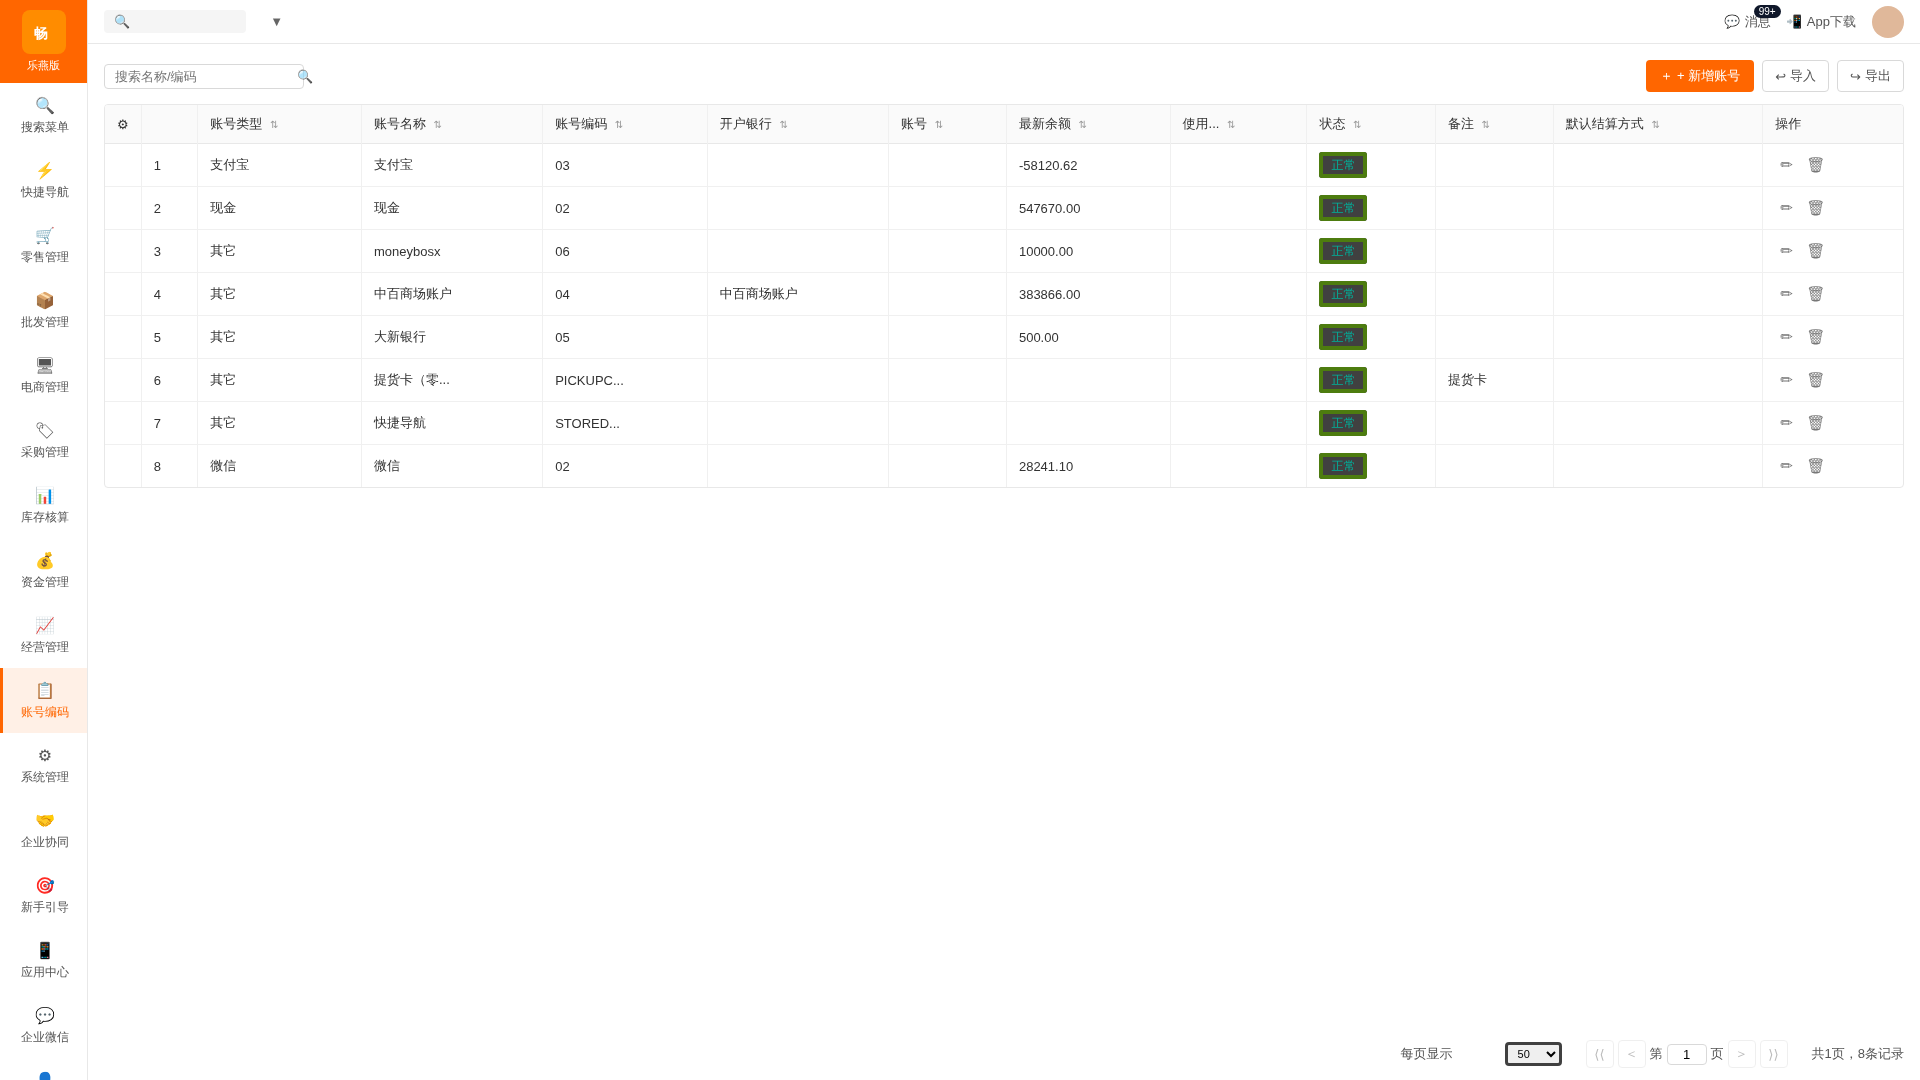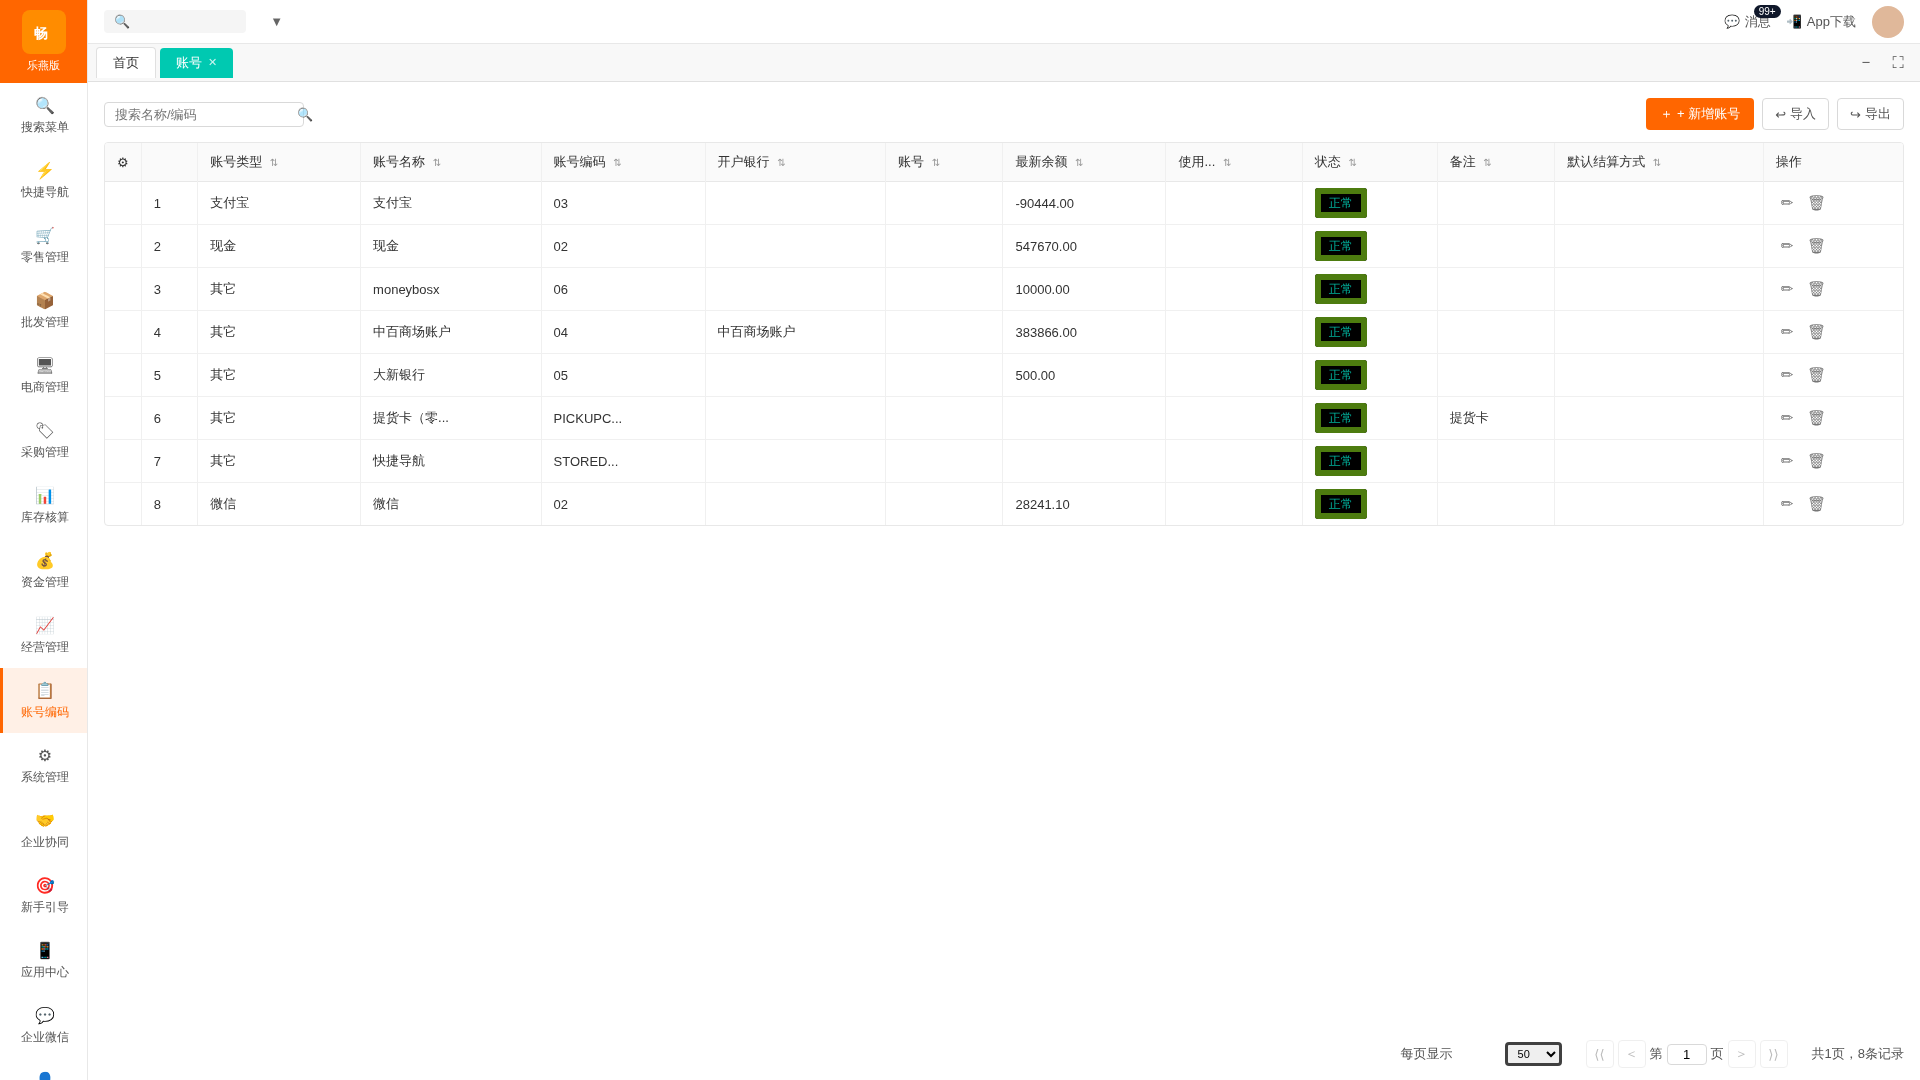--- a/index.html
+++ b/index.html
@@ -282,23 +282,23 @@
     td:last-child { border-right: none; }
     tbody tr:last-child td { border-bottom: none; }
     .sort-icon {
       display: inline-flex;
       flex-direction: column;
       margin-left: 4px;
       opacity: 0.5;
       font-size: 10px;
     }
     .status-badge {
-      background: #000000;
+      background: #404040;
       color: #00b09b;
-      border: 6px solid #4d7c0f;
+      border: 4px solid #4d7c0f;
       border-radius: 3px;
       padding: 2px 8px;
       font-size: 12px;
     }
     .action-btn {
       background: none;
       border: none;
       cursor: pointer;
       padding: 2px 5px;
       font-size: 15px;
@@ -469,33 +469,20 @@
         <span class="badge">99+</span>
       </div>
       <div class="app-download">
         <span>📲</span>
         <span>App下载</span>
       </div>
       <div class="avatar"></div>
     </div>
   </div>
 
-  <div class="tabbar">
-    <div class="tab tab-home">
-      <span>首页</span>
-    </div>
-    <div class="tab active" style="background:#00c9b1; color:#fff; margin-left:4px;">
-      <span>账号</span>
-      <span class="tab-close">✕</span>
-    </div>
-    <span style="margin-left:auto; display:flex; gap:4px; align-items:center;">
-      <button class="page-btn" style="border:none;background:none;font-size:16px;cursor:pointer;">－</button>
-      <button class="page-btn" style="border:none;background:none;font-size:16px;cursor:pointer;">⛶</button>
-    </span>
-  </div>
 
   <div class="content">
 
     <div class="toolbar">
       <div class="toolbar-left">
         <div class="search-box">
           <input type="text" placeholder="搜索名称/编码" style="">
           <span>🔍</span>
         </div>
       </div>
@@ -536,21 +523,21 @@
         </thead>
         <tbody id="table-body">
         <tr>
     <td></td>
     <td>1</td>
     <td>支付宝</td>
     <td>支付宝</td>
     <td>03</td>
     <td></td>
     <td></td>
-    <td>-90444.00</td>
+    <td>-58120.62</td>
     <td></td>
     <td><span class="status-badge">正常</span></td>
     <td></td>
     <td></td>
     <td>
       <button class="action-btn" title="编辑">✏</button>
       <button class="action-btn" title="删除">🗑</button>
     </td>
   </tr>
             <tr>

